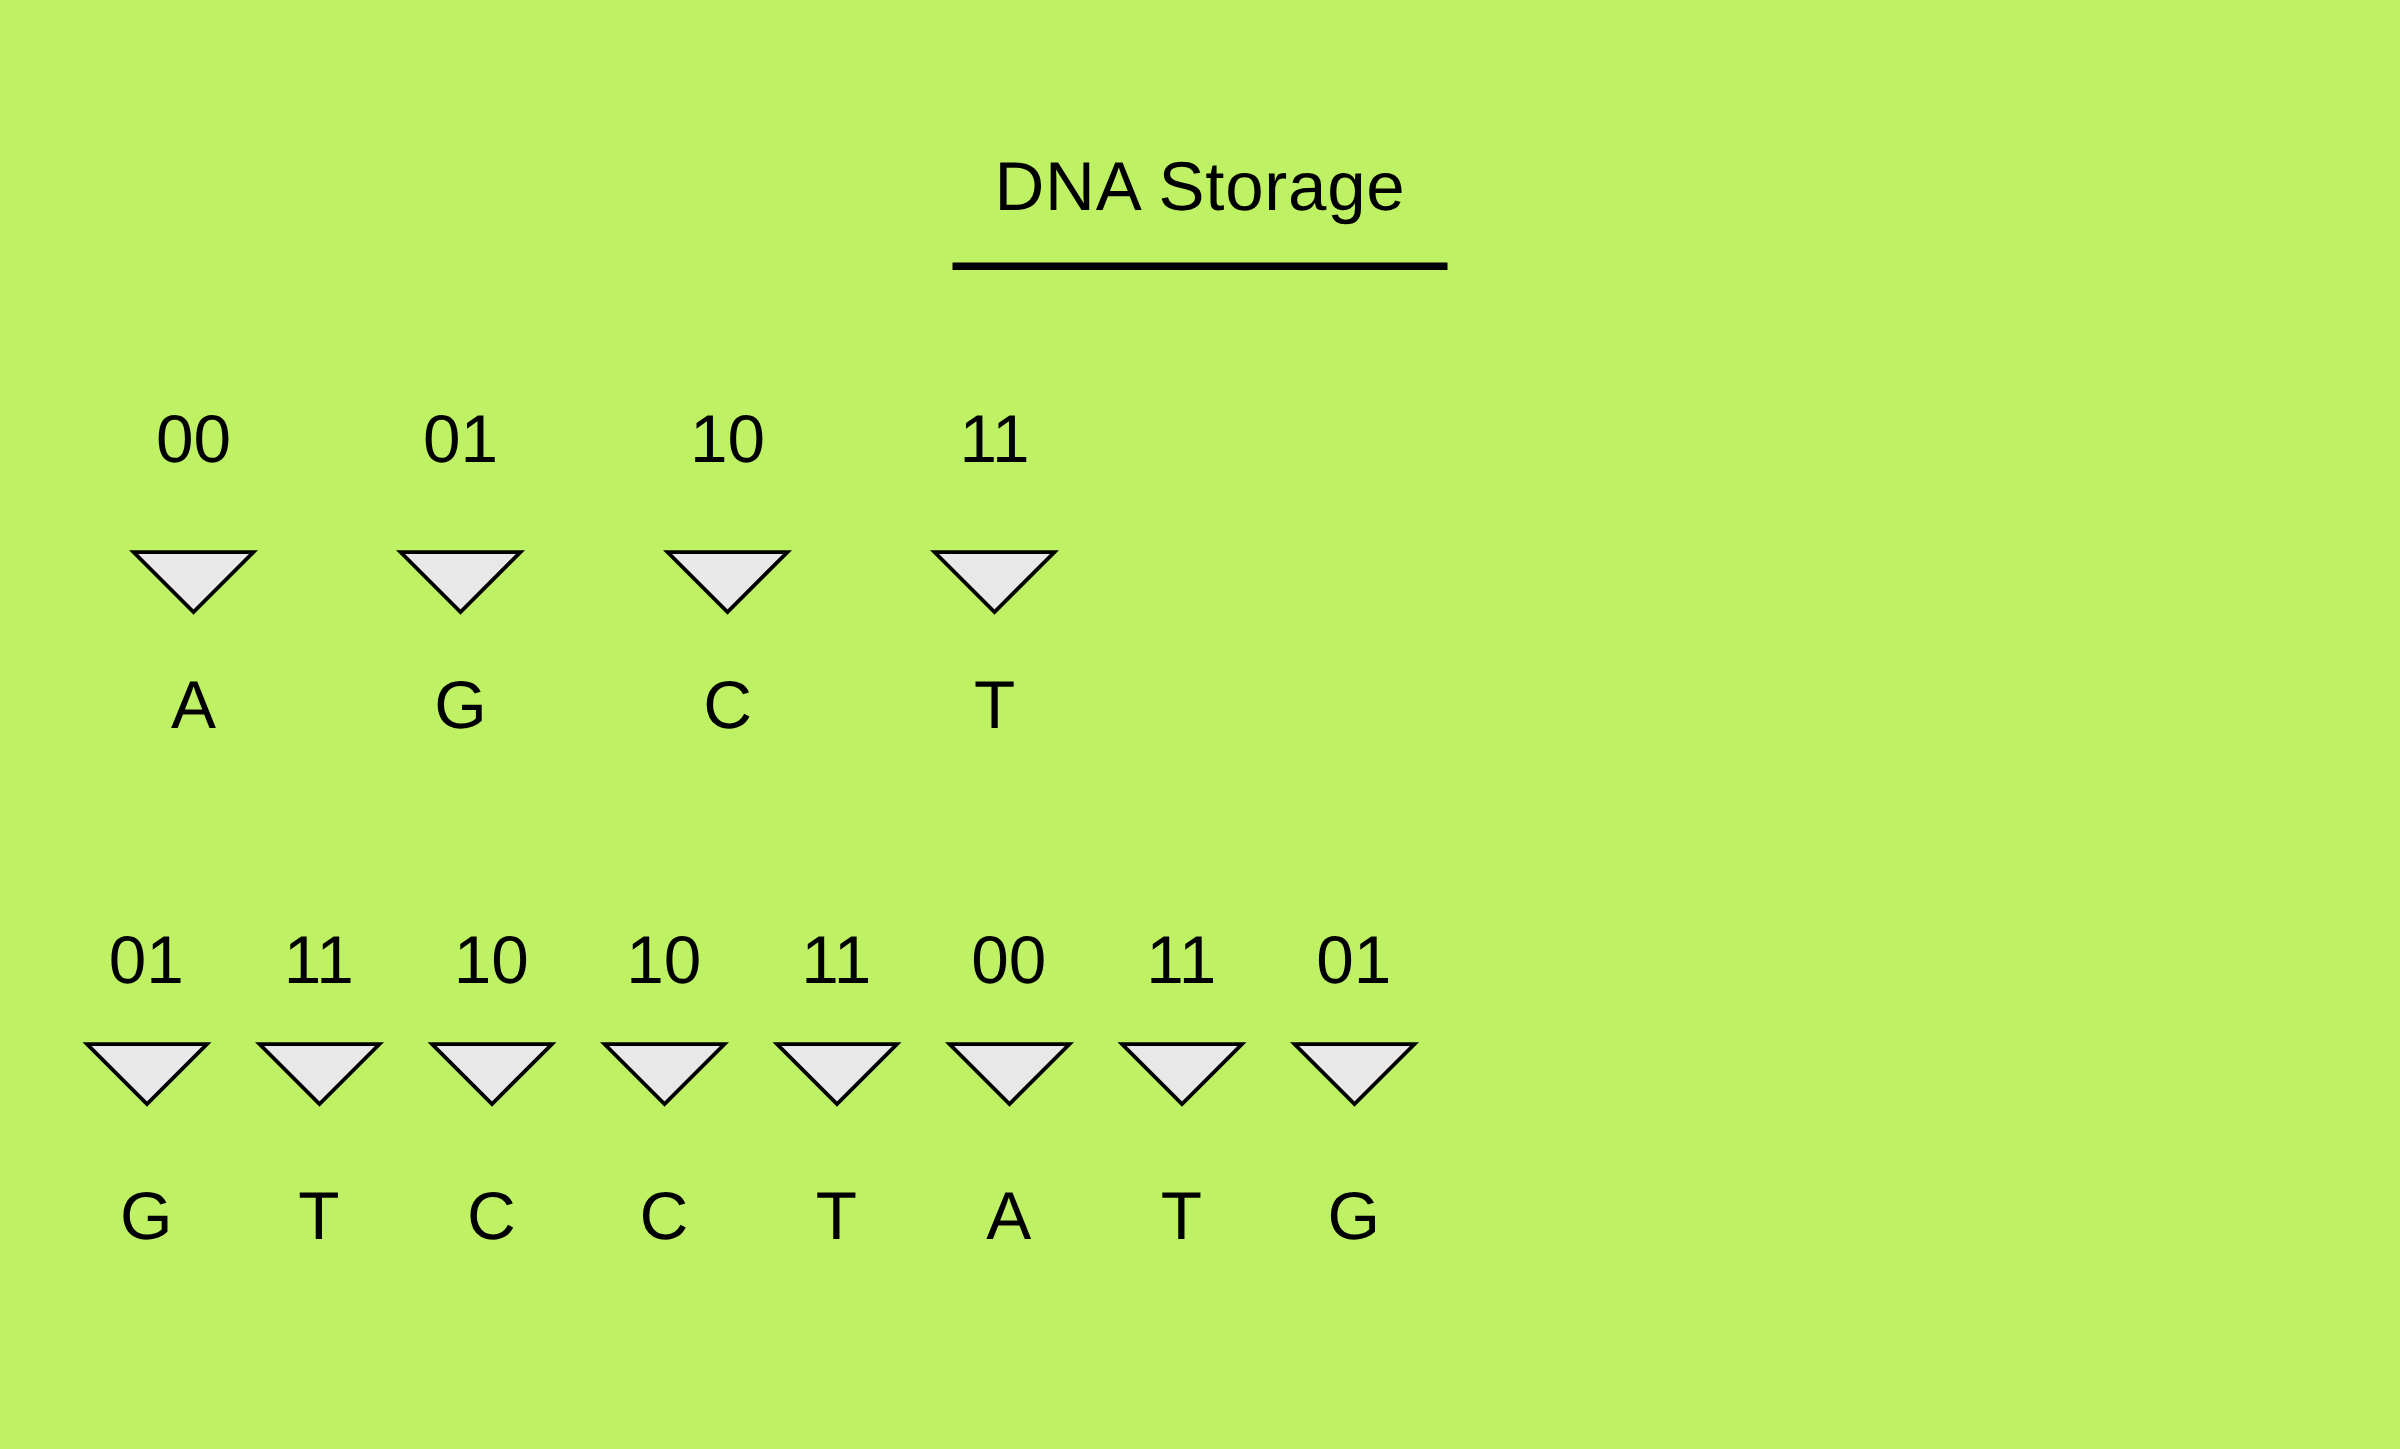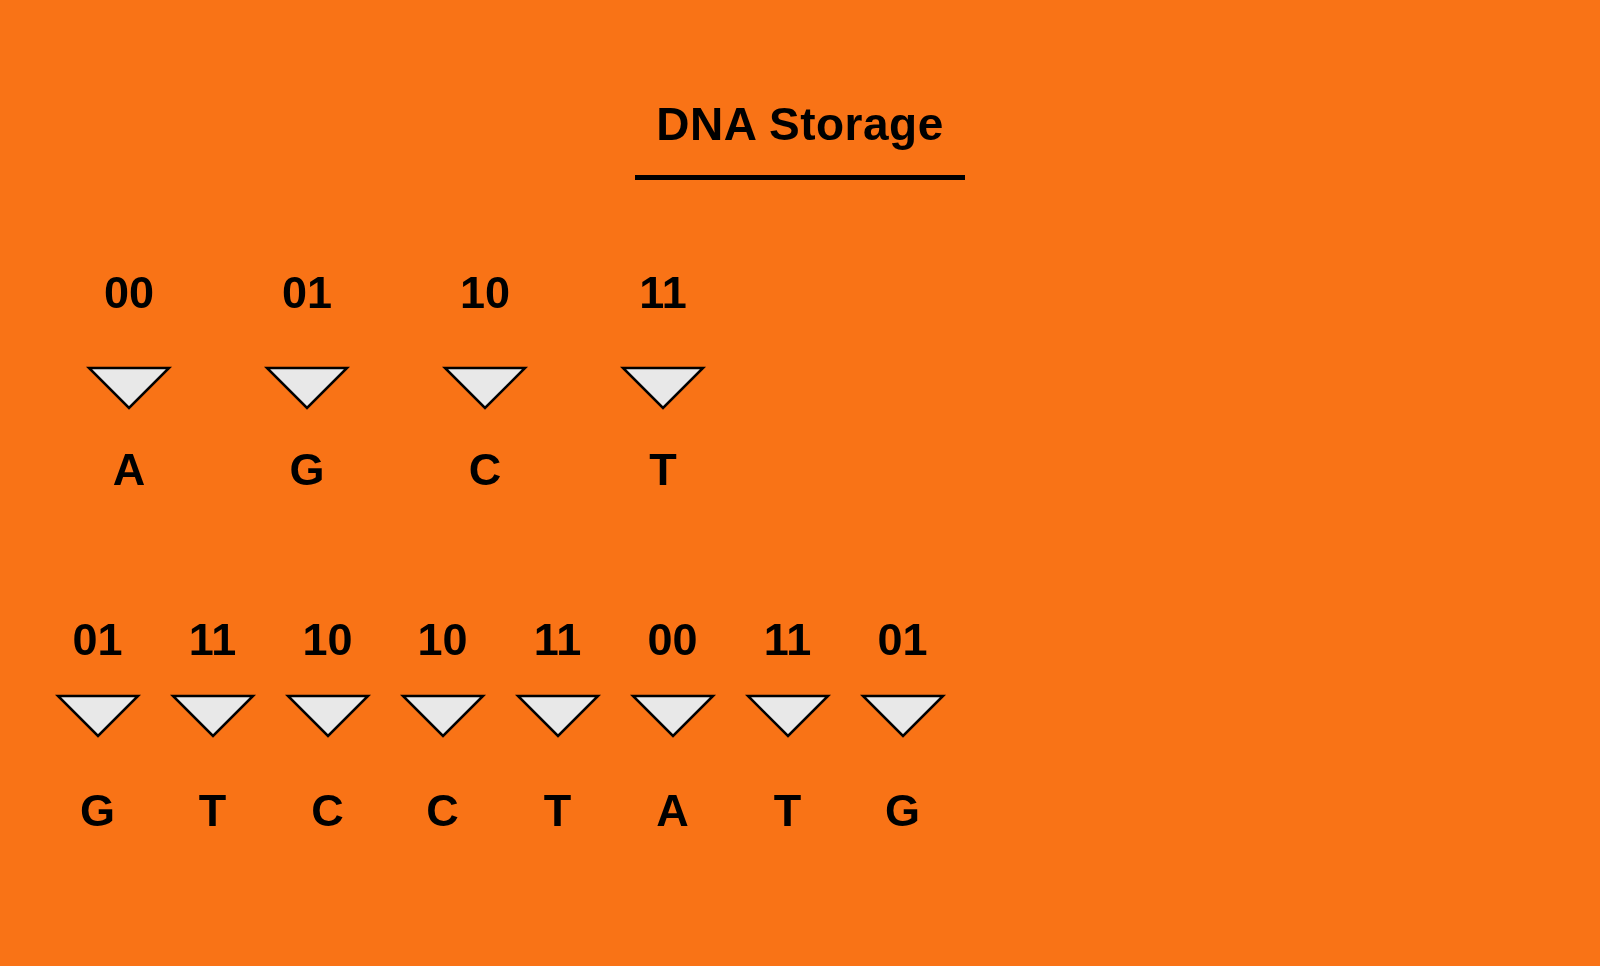--- a/index.html
+++ b/index.html
@@ -3,23 +3,23 @@
 <meta charset="utf-8">
 <style>
   html, body {
     margin: 0;
     padding: 0;
   }
   .canvas {
     position: relative;
     width: 1600px;
     height: 966px;
-    background: #f97316;
+    background: #bef264;
     font-family: "Liberation Sans", "DejaVu Sans", sans-serif;
-    font-weight: bold;
+    font-weight: normal;
     color: #000000;
     overflow: hidden;
   }
   .title-wrap {
     position: absolute;
     top: 98px;
     left: 0;
     width: 100%;
     display: flex;
     flex-direction: column;

